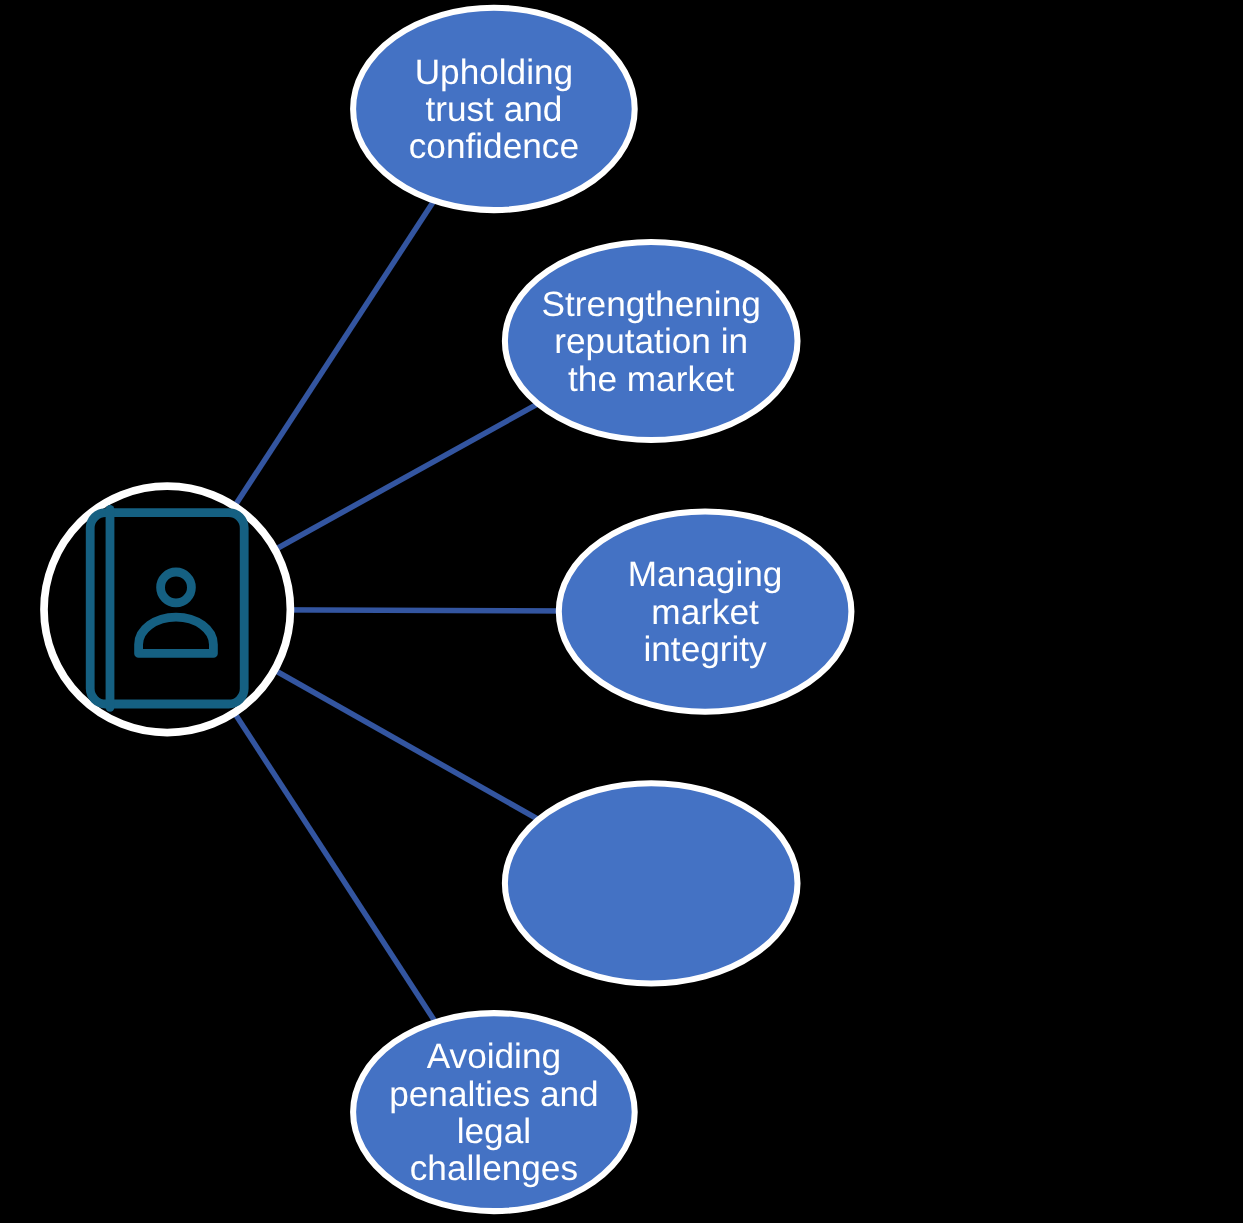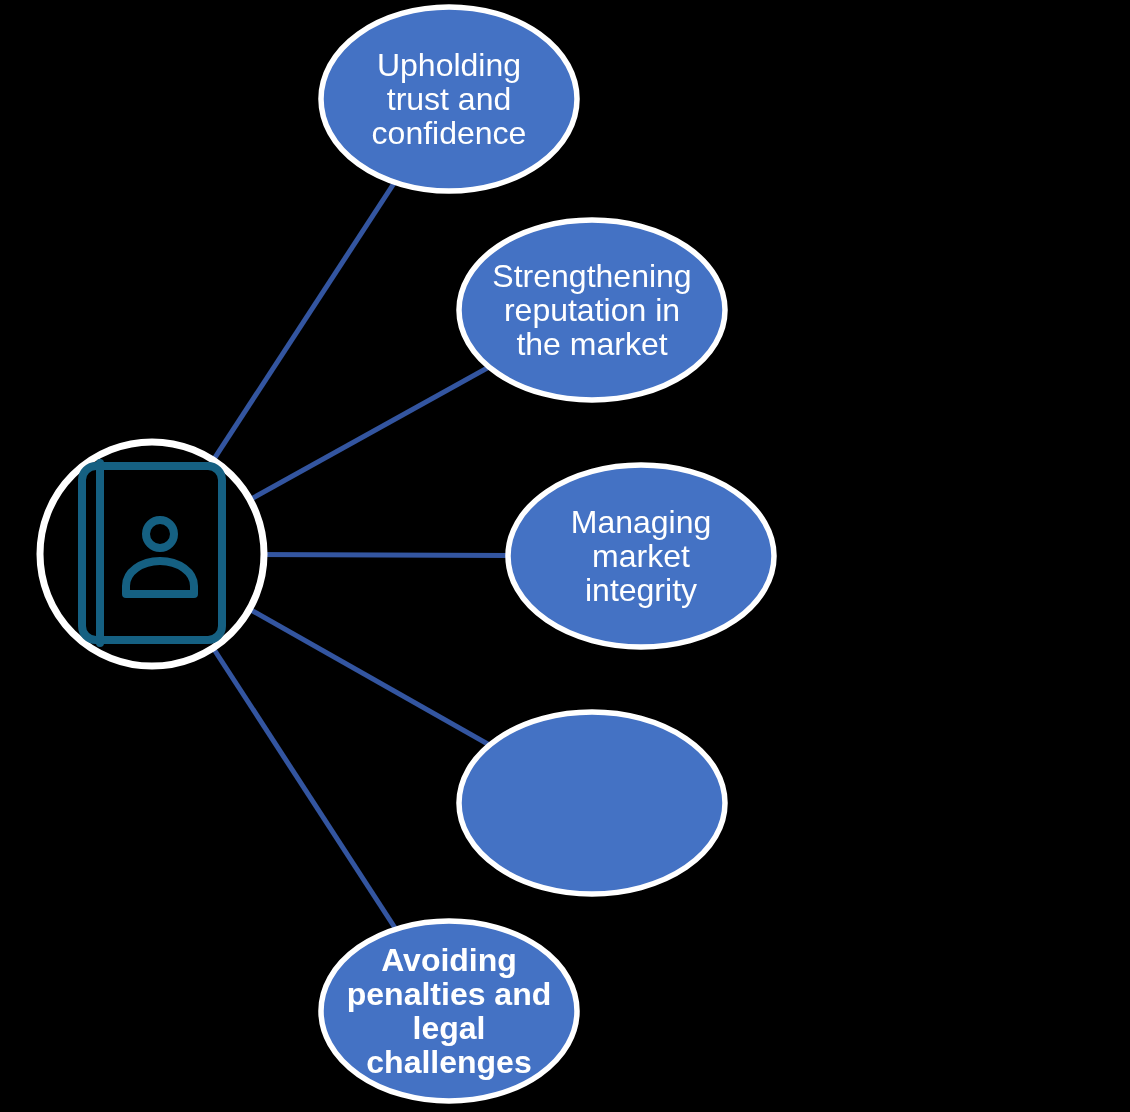--- a/index.html
+++ b/index.html
@@ -73,18 +73,18 @@
 
   <div class="node-label" style="left:459px; top:220px; width:266px; height:180px;">Strengthening
 reputation in
 the market</div>
 
   <div class="node-label" style="left:508px; top:465px; width:266px; height:182px;">Managing
 market
 integrity</div>
 
 
-  <div class="node-label" style="left:321px; top:921px; width:256px; height:180px;font-weight:bold;">Avoiding
+  <div class="node-label" style="left:321px; top:921px; width:256px; height:180px;">Avoiding
 penalties and
 legal
 challenges</div>
 
 </div>
 
 </body></html>

